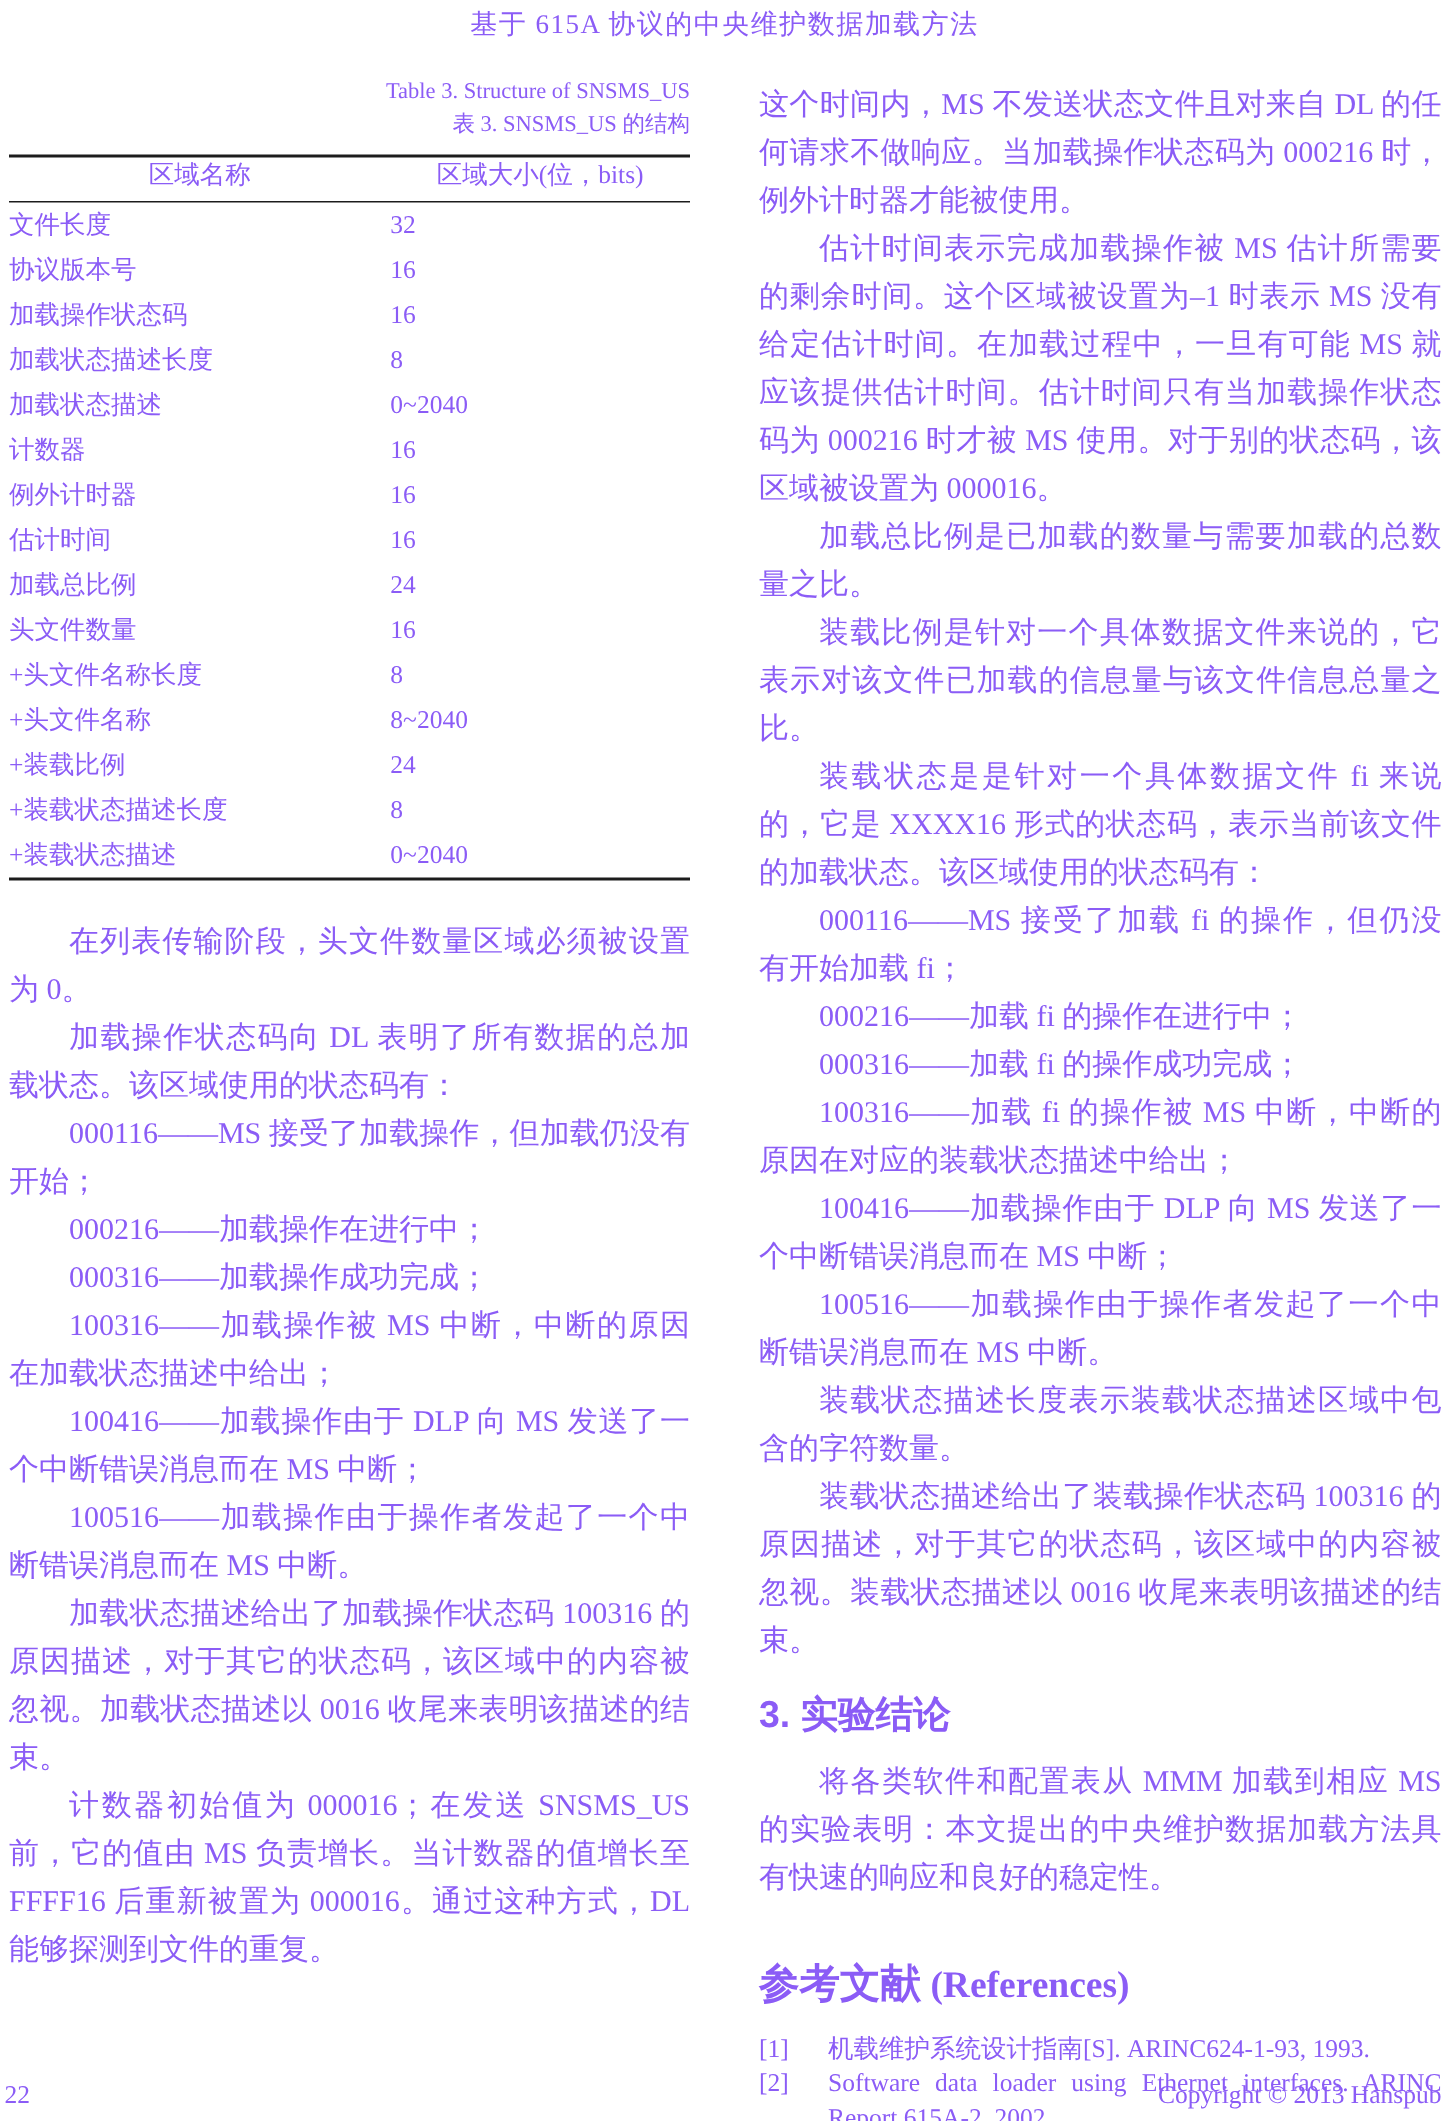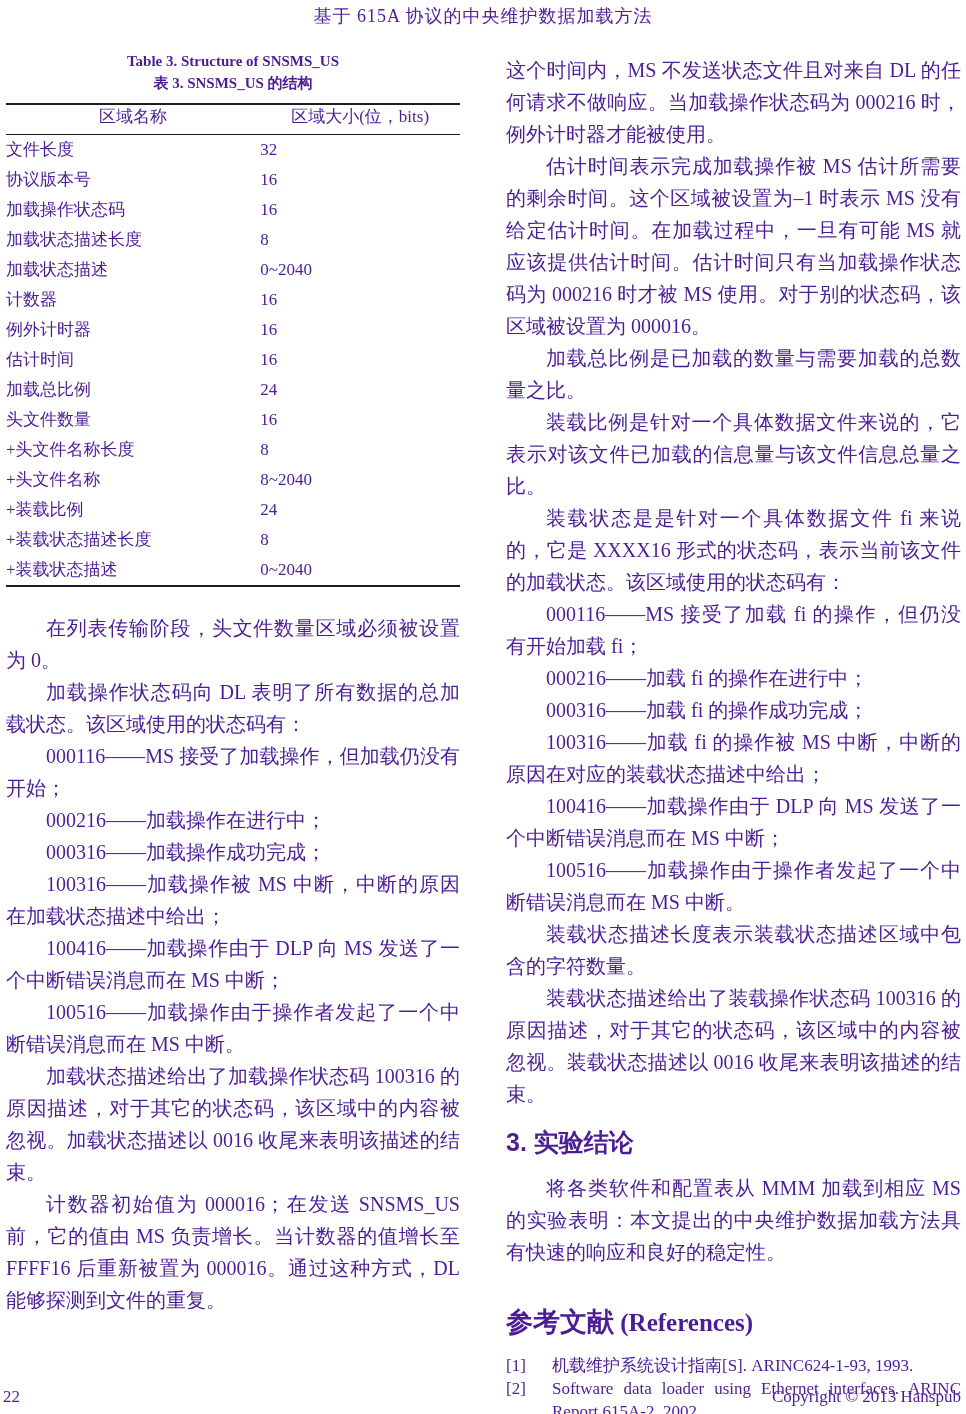--- a/index.html
+++ b/index.html
@@ -1,30 +1,30 @@
 <!DOCTYPE html>
 <html><head>
 <meta charset="utf-8">
 <style>
   html,body { margin:0; padding:0; background:#e8e8e8; }
   .page {
     position:relative; width:966px; height:1414px; margin:0 auto;
-    background:#ffffff; color:#4c1d95; overflow:hidden;
+    background:#ffffff; color:#8b5cf6; overflow:hidden;
     font-family:"Liberation Serif","DejaVu Serif",serif;
   }
   .page-title {
     position:absolute; top:4px; left:0; width:100%;
     text-align:center; font-size:18px; font-weight:normal;
     letter-spacing:1px;
   }
   .col { position:absolute; top:50px; }
   .col-left  { left:6px;  width:454px; }
   .col-right { left:506px; width:455px; top:54px; }
 
-  .table-caption { text-align:center; font-weight:bold; font-size:15px; line-height:22px; }
+  .table-caption { text-align:right; font-weight:normal; font-size:15px; line-height:22px; }
 
   table.struct {
     width:100%; border-collapse:collapse; margin-top:9px;
     border-top:2px solid #1c1c1c; border-bottom:2px solid #1c1c1c;
     font-size:17px;
   }
   table.struct th {
     font-weight:normal; text-align:center; padding:0 0 6px;
     border-bottom:1.5px solid #1c1c1c;
   }

